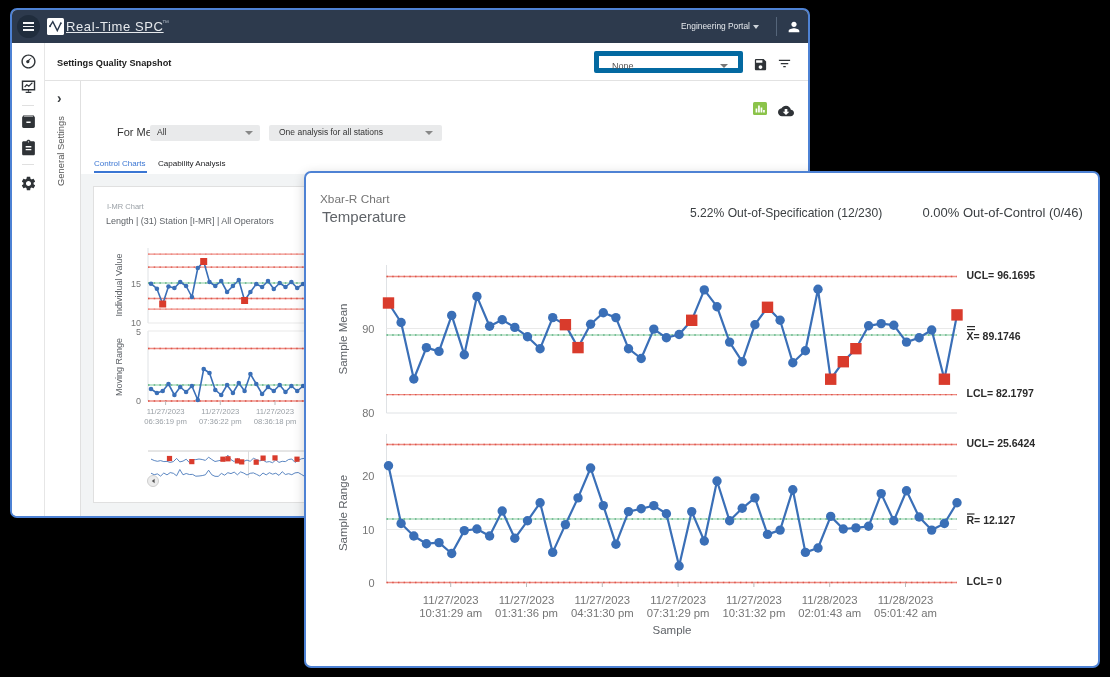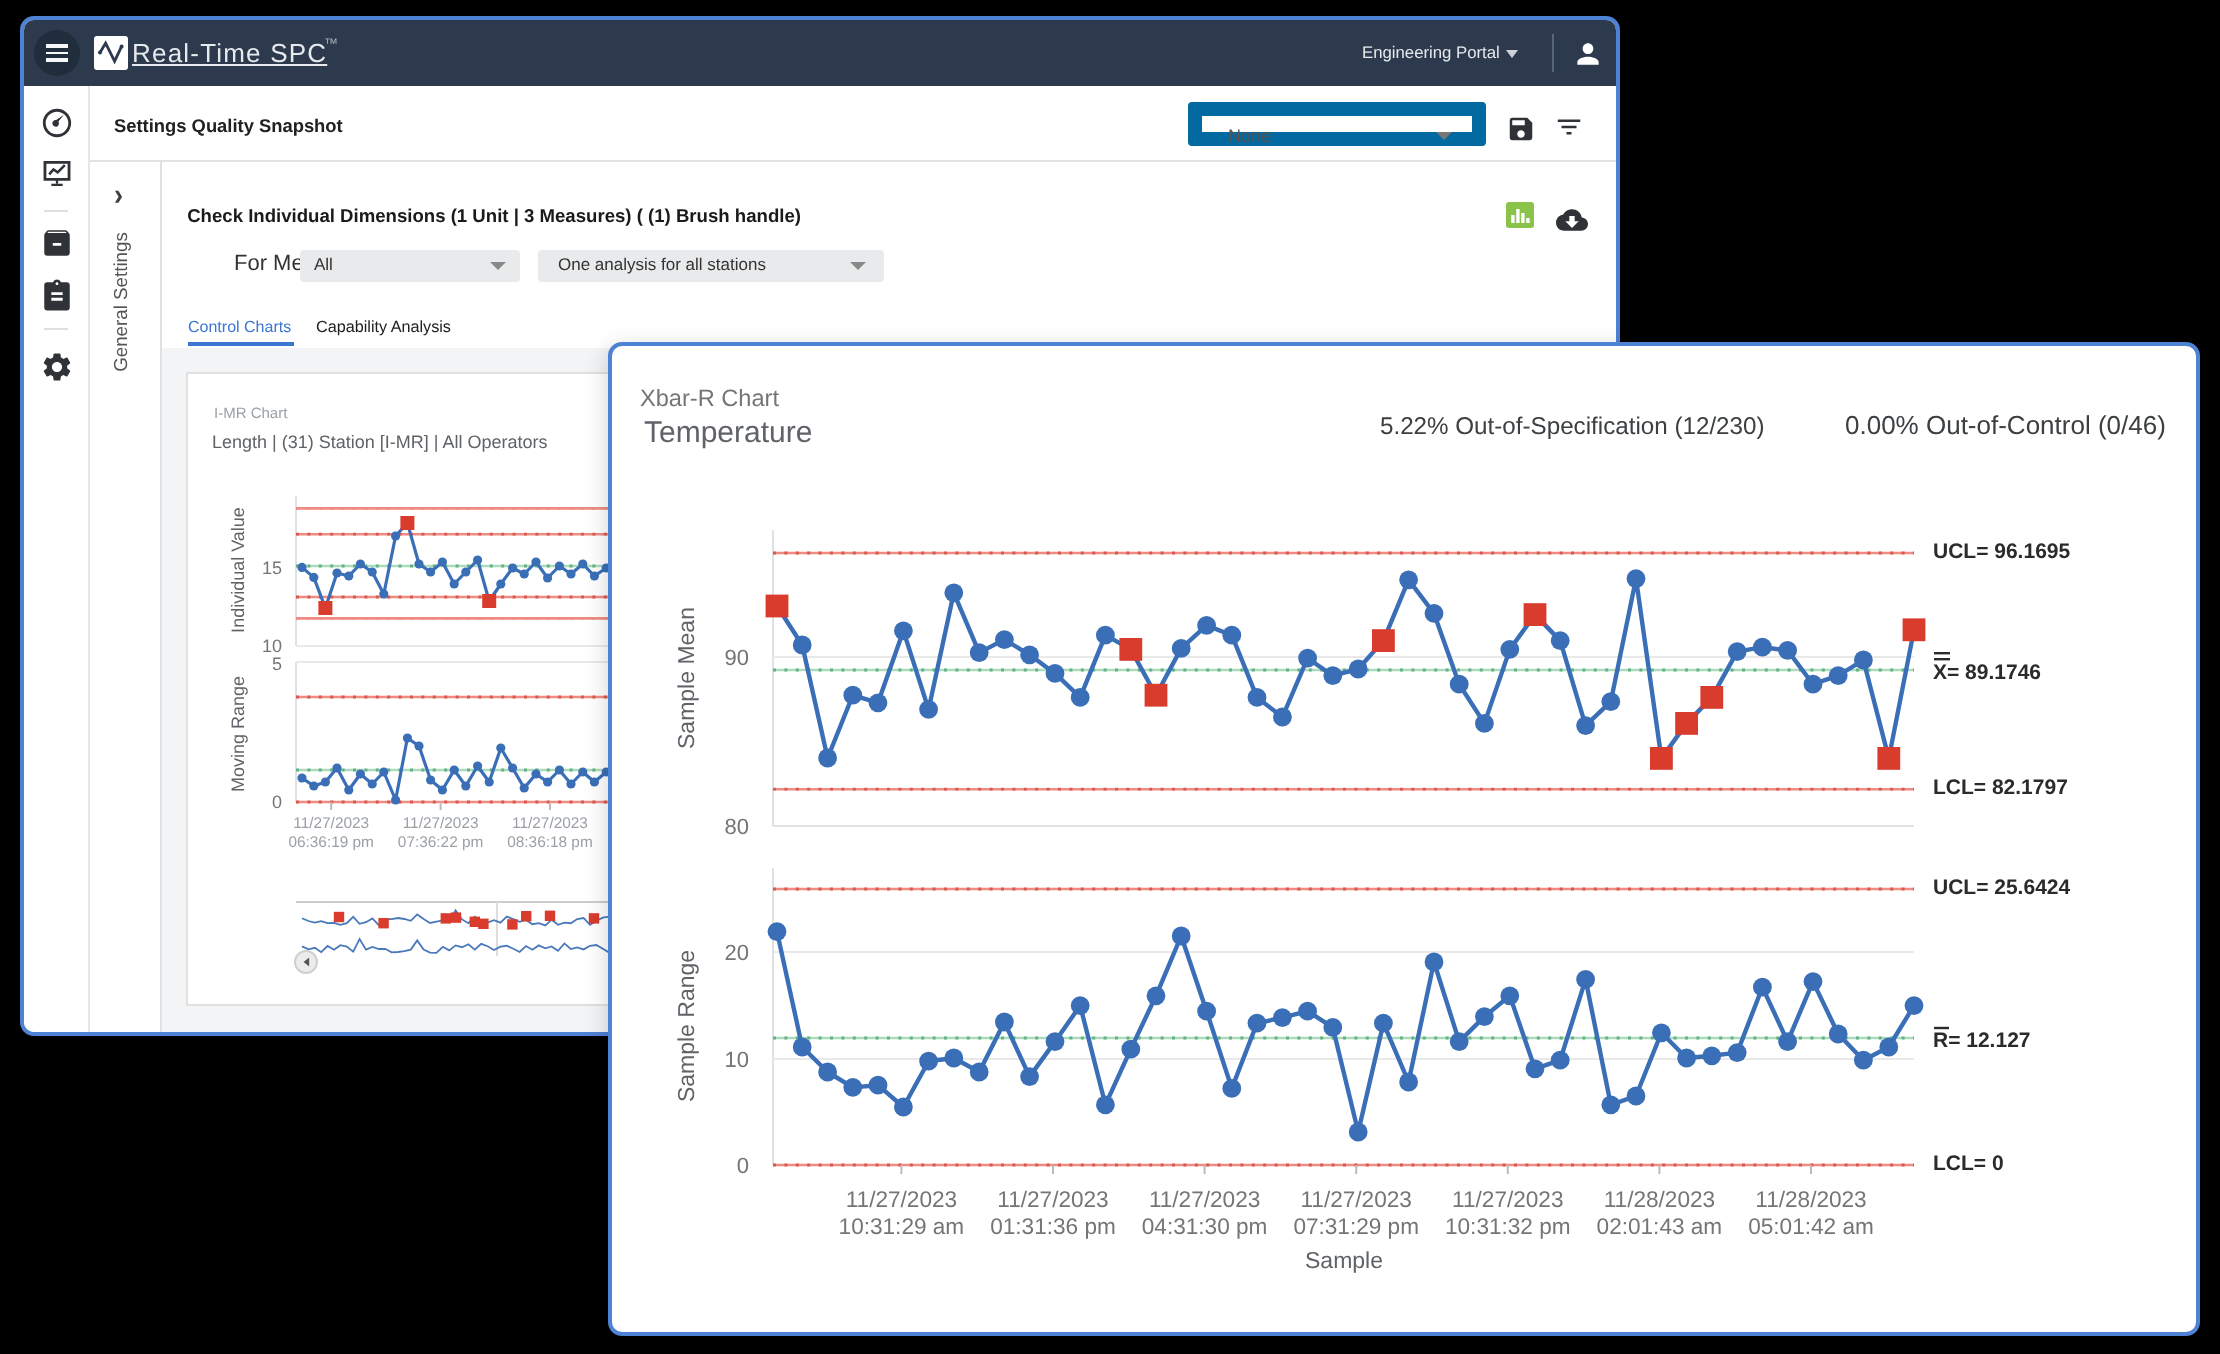--- a/index.html
+++ b/index.html
@@ -52,41 +52,40 @@
           <path fill="#2f3337" d="M19 3h-4.18C14.4 1.84 13.3 1 12 1c-1.3 0-2.4.84-2.82 2H5c-1.1 0-2 .9-2 2v16c0 1.1.9 2 2 2h14c1.1 0 2-.9 2-2V5c0-1.1-.9-2-2-2zm-7 0c.55 0 1 .45 1 1s-.45 1-1 1-1-.45-1-1 .45-1 1-1zm4 13H8v-2h8v2zm0-4H8v-2h8v2z"></path>
         </svg></div>
     <div class="abs" style="left:9.5px; top:120.7px; width:12.5px; height:1px; background:#e0e0e0;"></div>
     <div class="abs" style="left:8px; top:132.4px;"><svg width="17" height="17" viewBox="0 0 24 24">
           <path fill="#2f3337" d="M19.14 12.94c.04-.3.06-.61.06-.94 0-.32-.02-.64-.07-.94l2.03-1.58c.18-.14.23-.41.12-.61l-1.92-3.32c-.12-.22-.37-.29-.59-.22l-2.39.96c-.5-.38-1.03-.7-1.62-.94l-.36-2.54c-.04-.24-.24-.41-.48-.41h-3.84c-.24 0-.43.17-.47.41l-.36 2.54c-.59.24-1.13.57-1.62.94l-2.39-.96c-.22-.08-.47 0-.59.22L2.74 8.87c-.12.21-.08.47.12.61l2.03 1.58c-.05.3-.09.63-.09.94s.02.64.07.94l-2.03 1.58c-.18.14-.23.41-.12.61l1.92 3.32c.12.22.37.29.59.22l2.39-.96c.5.38 1.03.7 1.62.94l.36 2.54c.05.24.24.41.48.41h3.84c.24 0 .44-.17.47-.41l.36-2.54c.59-.24 1.13-.56 1.62-.94l2.39.96c.22.08.47 0 .59-.22l1.92-3.32c.12-.22.07-.47-.12-.61l-2.01-1.58zM12 15.6c-1.98 0-3.6-1.62-3.6-3.6s1.62-3.6 3.6-3.6 3.6 1.62 3.6 3.6-1.62 3.6-3.6 3.6z"></path>
         </svg></div>
   </div>
 
   <div class="abs" style="left:33px; top:33px; width:763px; height:37.5px; background:#fff; border-bottom:1px solid #e2e2e2;">
     <div class="abs" style="left:12px; top:2px; height:37px; line-height:37px; font-size:9.2px; font-weight:bold; color:#212121;">Settings Quality Snapshot</div>
-    <div class="abs" style="left:549px; top:8px; width:149px; height:22px; border:7px solid #0369a1; border-radius:2px; background:#fff;">
+    <div class="abs" style="left:549px; top:8px; width:149px; height:22px; border:5px solid #0369a1; border-radius:2px; background:#fff;">
       <div class="abs" style="left:13px; top:0; height:20px; line-height:20px; font-size:9px; color:#555;">None</div>
       <div class="caret" style="right:10px; top:8px;"></div>
     </div>
     <div class="abs" style="left:708px; top:13.5px;"><svg width="15" height="15" viewBox="0 0 24 24">
           <path fill="#2f3337" d="M17 3H5c-1.11 0-2 .9-2 2v14c0 1.1.89 2 2 2h14c1.1 0 2-.9 2-2V7l-4-4zm-5 16c-1.66 0-3-1.34-3-3s1.34-3 3-3 3 1.34 3 3-1.34 3-3 3zm3-10H5V5h10v4z"></path>
         </svg></div>
     <div class="abs" style="left:732px; top:13px;"><svg width="15" height="15" viewBox="0 0 24 24">
           <path fill="#2f3337" d="M10 18h4v-2h-4v2zM3 6v2h18V6H3zm3 7h12v-2H6v2z"></path>
         </svg></div>
   </div>
 
   <div class="abs" style="left:33px; top:70.5px; width:36px; height:435.5px; background:#fff; border-right:1px solid #e0e0e0;">
     <div class="abs" style="left:12px; top:9px; font-size:13.5px; color:#3c4043; font-weight:bold; transform:scaleY(1.15);">›</div>
     <svg class="abs" style="left:3px; top:0;" width="24" height="200">
         <text transform="rotate(-90 12 70)" x="12" y="73.5" text-anchor="middle" font-size="9.4" fill="#555" font-family="Liberation Sans, sans-serif">General Settings</text>
       </svg>
   </div>
 
   <div class="abs" style="left:69px; top:70.5px; width:727px; height:435.5px; background:#fff;">
-    <div class="abs" style="left:12.6px; top:22px; font-size:9.3px; font-weight:bold; color:#1a1a1a;">Check Individual Dimensions (1 Unit | 3 Measures) ( (1) Brush handle)</div>
     <div class="abs" style="left:672px; top:20.5px;"><svg width="14" height="13" viewBox="0 0 14 13">
           <rect width="14" height="13" rx="1.5" fill="#8bc34a"></rect>
           <rect x="2.6" y="6.5" width="1.7" height="4" fill="#fff"></rect>
           <rect x="5.1" y="3.5" width="1.7" height="7" fill="#fff"></rect>
           <rect x="7.6" y="5.5" width="1.7" height="5" fill="#fff"></rect>
           <rect x="10.1" y="8" width="1.7" height="2.5" fill="#fff"></rect>
         </svg></div>
     <div class="abs" style="left:697px; top:22px;"><svg width="16" height="12" viewBox="0 0 24 16">
           <path fill="#2f3337" d="M19.35 6.04C18.67 2.59 15.64 0 12 0 9.11 0 6.6 1.64 5.35 4.04 2.34 4.36 0 6.91 0 10c0 3.31 2.69 6 6 6h13c2.76 0 5-2.24 5-5 0-2.64-2.05-4.78-4.65-4.96zM17 9l-5 5-5-5h3V5h4v4h3z"></path>
         </svg></div>

